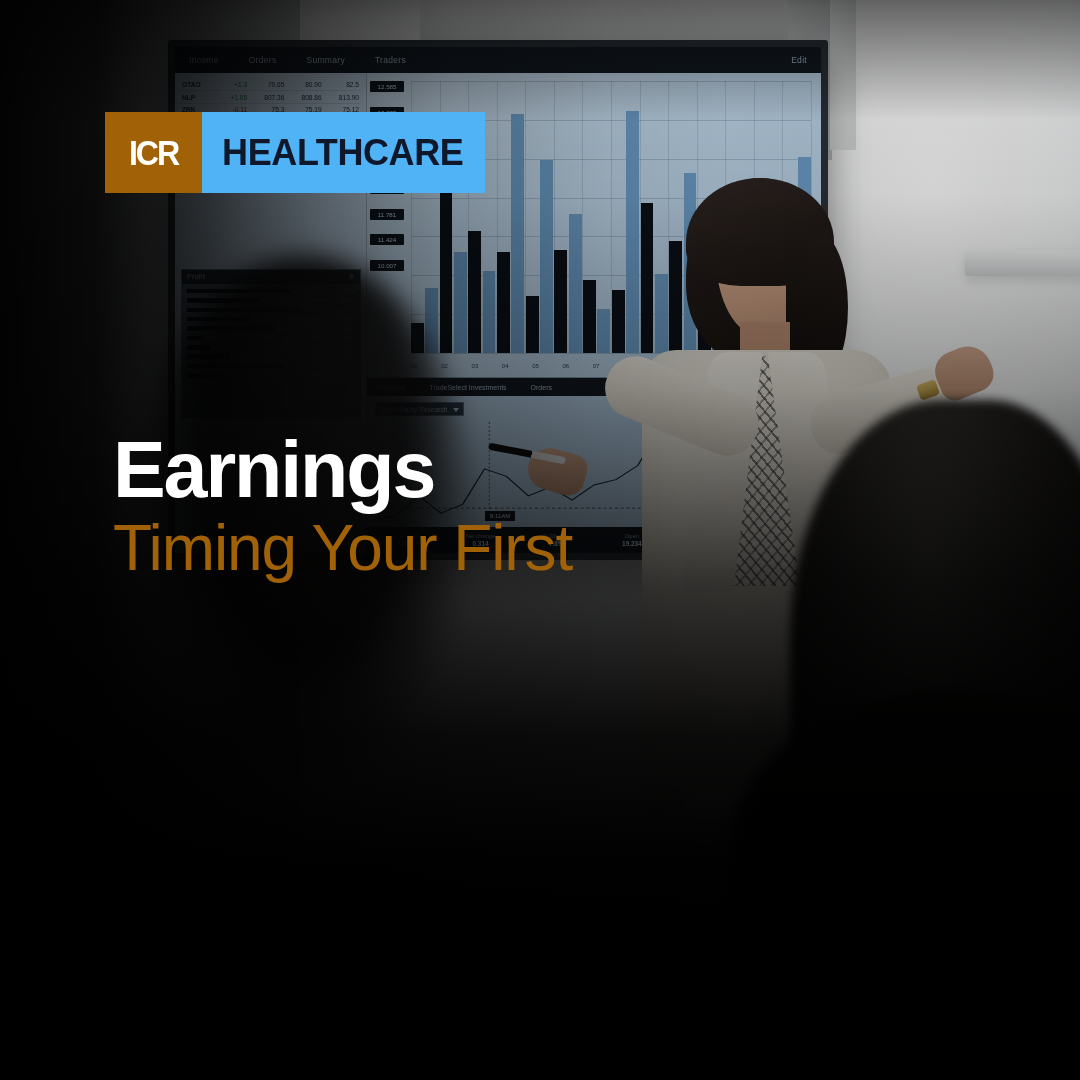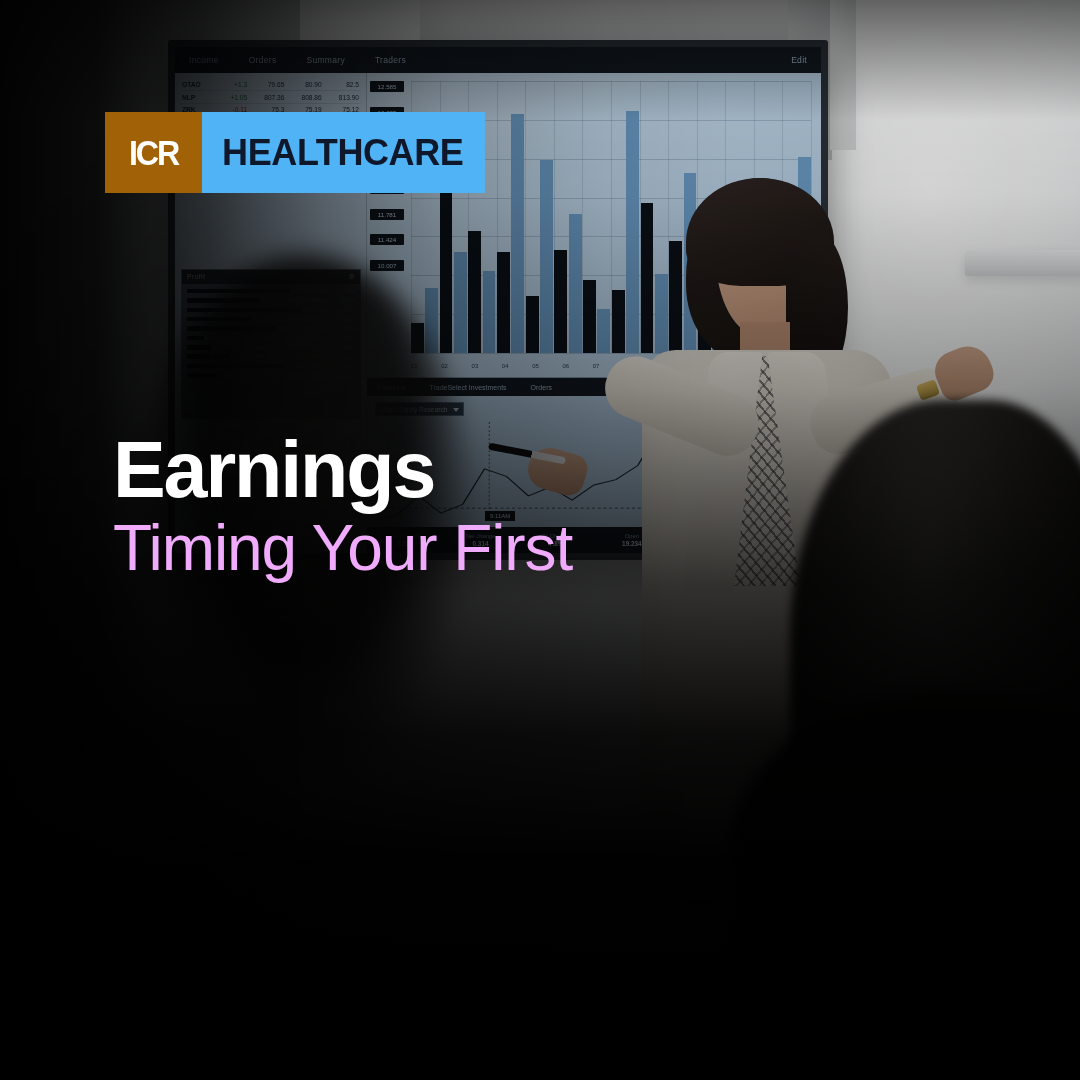--- a/index.html
+++ b/index.html
@@ -421,21 +421,21 @@
     margin-bottom:44px;
   }
   .headline {
     color:#ffffff;
     font-size:79px; font-weight:bold;
     line-height:0.965;
     letter-spacing:-2.1px;
     margin-bottom:8px;
   }
   .subhead {
-    color:#f0abfc;
+    color:#a16207;
     font-size:64px; font-weight:normal;
     line-height:1.00;
     letter-spacing:-1.1px;
   }
   .ln { display:block; white-space:nowrap; }
 </style>
 </head>
 <body>
 
 <div class="canvas">

